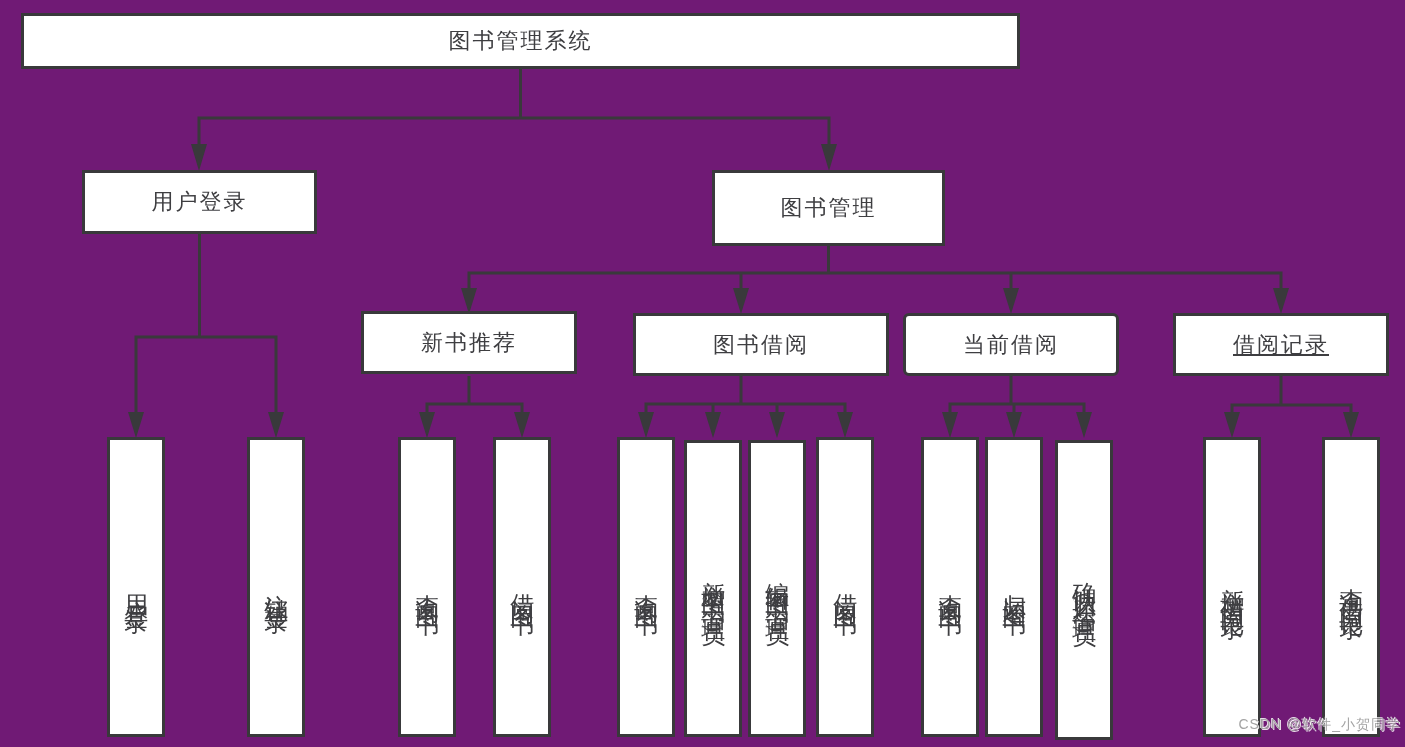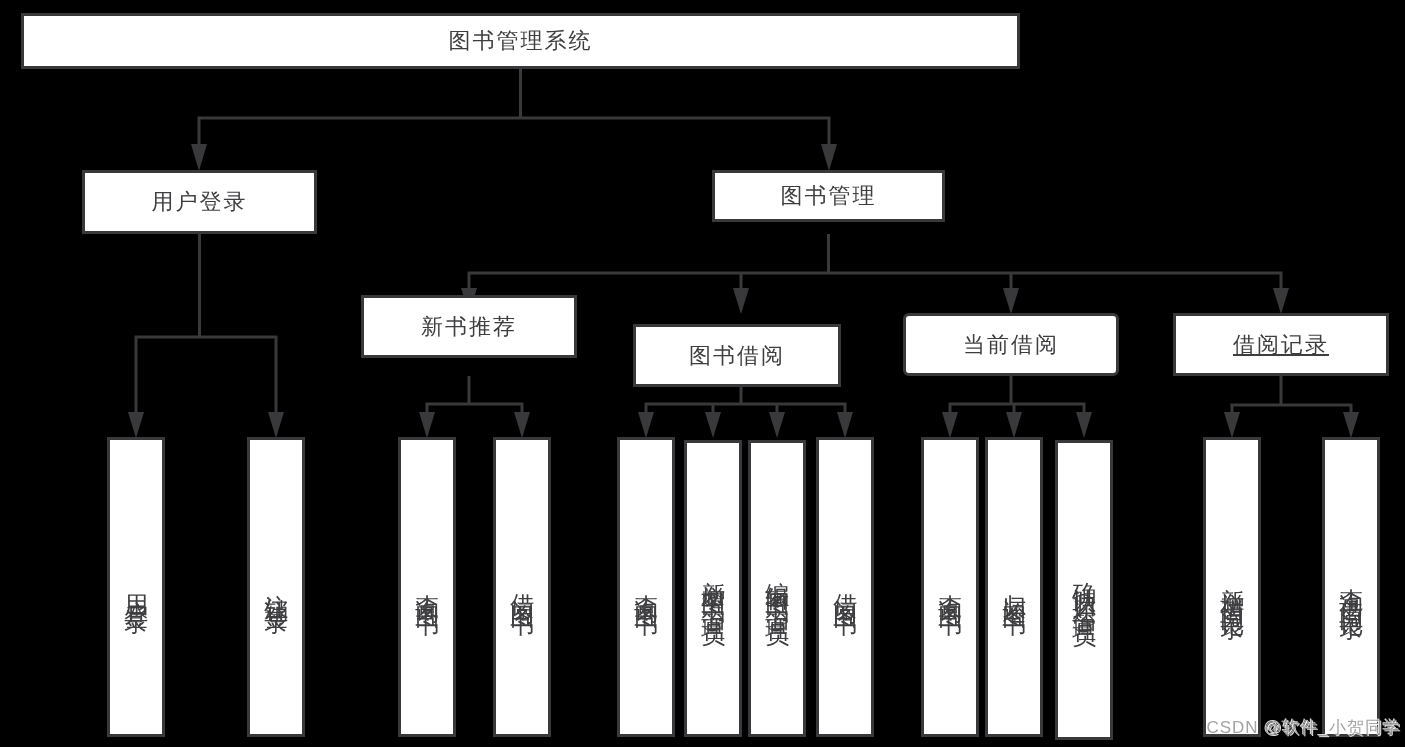--- a/index.html
+++ b/index.html
@@ -1,19 +1,19 @@
 <!DOCTYPE html>
 <html><head>
 <meta charset="utf-8">
 <style>
   html,body{margin:0;padding:0;background:#fff;}
   .canvas{
     position:relative;
     width:1405px;height:747px;
-    background:#000000;
+    background:#701a75;
     font-family:"Liberation Sans","DejaVu Sans",sans-serif;
     overflow:hidden;
   }
   .wires{position:absolute;left:0;top:0;z-index:0;}
   .node{
     position:absolute;
     box-sizing:border-box;
     background:#ffffff;
     border:3px solid #39393b;
     color:#3e3e41;
@@ -28,21 +28,21 @@
     text-orientation:mixed;
     font-size:24px;
     letter-spacing:6px;
     line-height:1.1;
     white-space:nowrap;
   }
   .watermark{
     position:absolute;
     top:716px;right:4px;
     z-index:2;
-    font-size:17px;
+    font-size:14px;
     letter-spacing:1px;
     color:#a3a3a3;
     text-shadow:1px 1px 0 rgba(255,255,255,.85),-1px -1px 0 rgba(255,255,255,.85);
     white-space:nowrap;
   }
 </style>
 </head>
 <body>
 
 <div class="canvas">
@@ -90,28 +90,28 @@
     </g>
   </svg>
 
   <div class="node h-node" style="left:21px;top:13px;width:999px;height:56px;">
     <span>图书管理系统</span>
   </div>
 
   <div class="node h-node" style="left:82px;top:170px;width:235px;height:64px;">
     <span>用户登录</span>
   </div>
-  <div class="node h-node" style="left:712px;top:170px;width:233px;height:52px;">
+  <div class="node h-node" style="left:712px;top:170px;width:233px;height:76px;">
     <span>图书管理</span>
   </div>
 
-  <div class="node h-node" style="left:361px;top:295px;width:216px;height:63px;justify-content:center;">
+  <div class="node h-node" style="left:361px;top:311px;width:216px;height:63px;justify-content:center;">
     <span>新书推荐</span>
   </div>
-  <div class="node h-node" style="left:633px;top:324px;width:208px;height:63px;justify-content:center;">
+  <div class="node h-node" style="left:633px;top:313px;width:256px;height:63px;justify-content:center;">
     <span>图书借阅</span>
   </div>
   <div class="node h-node" style="left:903px;top:313px;width:216px;height:63px;border-radius:6px;">
     <span>当前借阅</span>
   </div>
   <div class="node h-node" style="left:1173px;top:313px;width:216px;height:63px;text-decoration:underline;">
     <span>借阅记录</span>
   </div>
 
   <div class="node v-node" style="left:107px;top:437px;width:58px;height:300px;">

